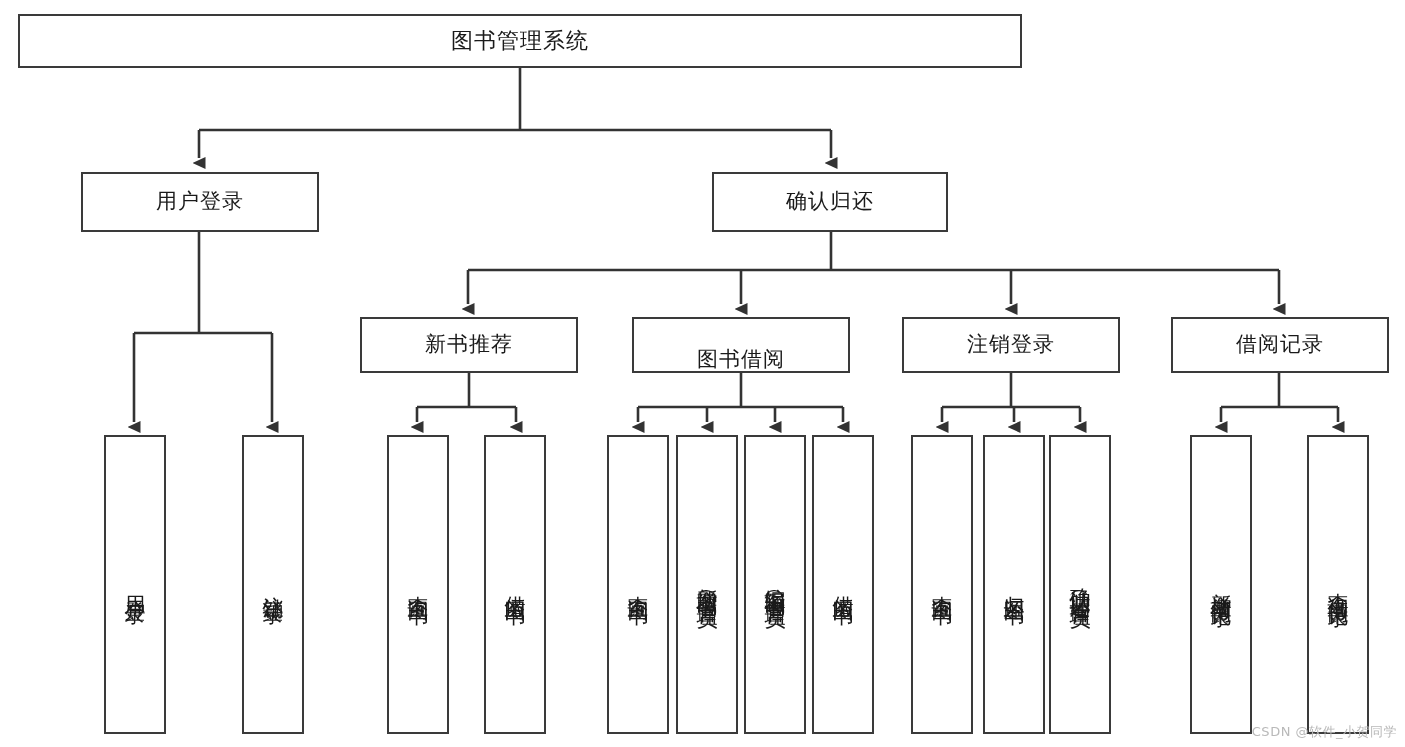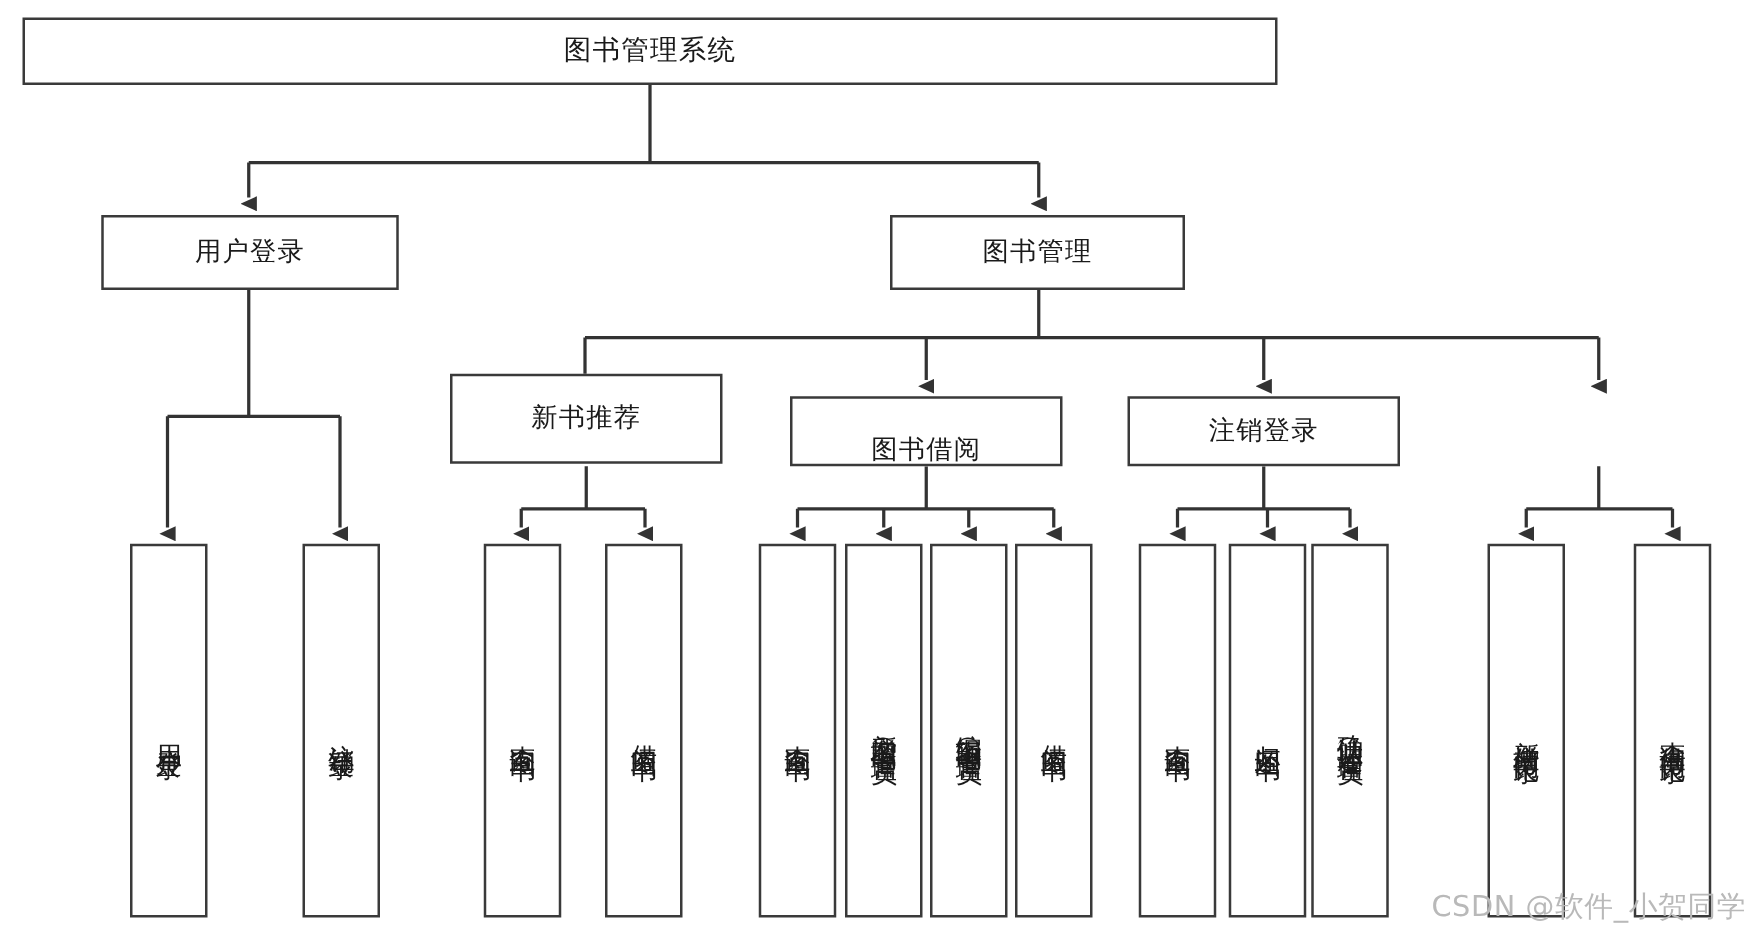--- a/index.html
+++ b/index.html
@@ -55,21 +55,21 @@
     line-height: 1.05;
     white-space: nowrap;
   }
   .node.root .label {
     font-size: 22px;
   }
   #watermark {
     position: absolute;
     right: 8px;
     bottom: 6px;
-    font-size: 23px;
+    font-size: 13px;
     color: #b9b9b9;
     letter-spacing: 0.5px;
     white-space: nowrap;
     font-family: "DejaVu Sans", "Liberation Sans", sans-serif;
     margin-top: 18px;
   }
 </style>
 </head>
 <body>
 
@@ -128,31 +128,34 @@
   </svg>
 
   <div class="node horiz root" style="left: 18px; top: 14px; width: 1004px; height: 54px;">
     <span class="label">图书管理系统</span>
   </div>
 
   <div class="node horiz" style="left: 81px; top: 172px; width: 238px; height: 60px;">
     <span class="label">用户登录</span>
   </div>
   <div class="node horiz" style="left: 712px; top: 172px; width: 236px; height: 60px;">
-    <span class="label">图书管理</span>
+    <span class="label">确认归还</span>
   </div>
 
-  <div class="node horiz" style="left: 360px; top: 299px; width: 218px; height: 72px; align-items: center;">
+  <div class="node horiz" style="left: 360px; top: 317px; width: 218px; height: 56px; align-items: center;">
     <span class="label">新书推荐</span>
   </div>
   <div class="node horiz" style="left: 632px; top: 317px; width: 218px; height: 56px; align-items: flex-end;">
     <span class="label">图书借阅</span>
   </div>
   <div class="node horiz" style="left: 902px; top: 317px; width: 218px; height: 56px;">
     <span class="label">注销登录</span>
+  </div>
+  <div class="node horiz" style="left: 1171px; top: 317px; width: 218px; height: 56px;">
+    <span class="label">借阅记录</span>
   </div>
 
   <div class="node vert" style="left: 104px; top: 435px; width: 62px; height: 299px;">
     <span class="label">用户登录</span>
   </div>
   <div class="node vert" style="left: 242px; top: 435px; width: 62px; height: 299px;">
     <span class="label">注销登录</span>
   </div>
   <div class="node vert" style="left: 387px; top: 435px; width: 62px; height: 299px;">
     <span class="label">查询图书</span>

